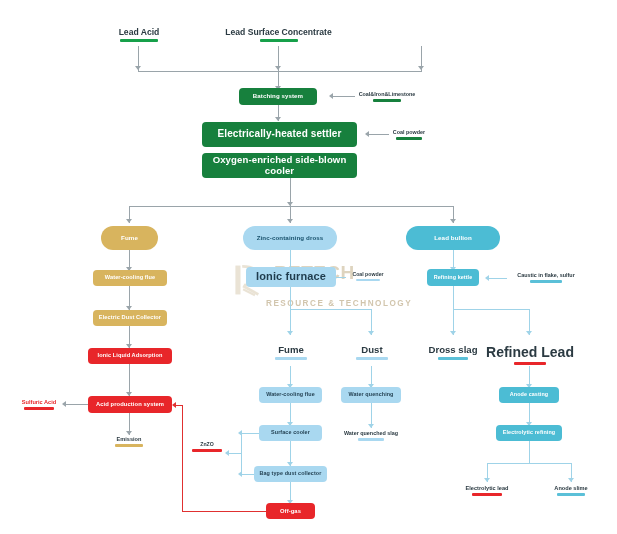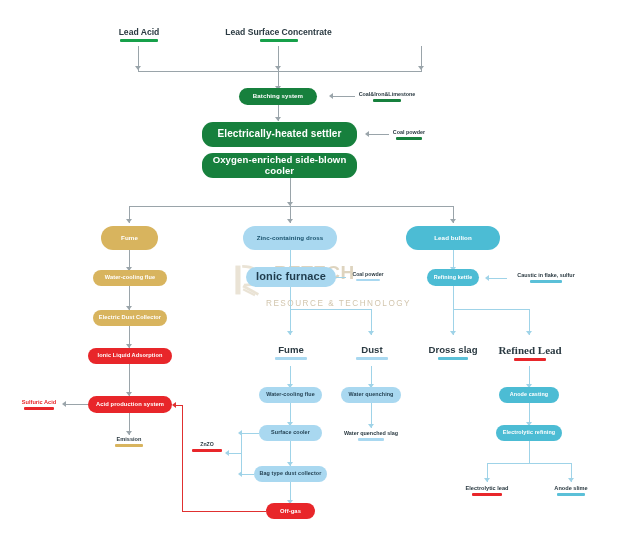--- a/index.html
+++ b/index.html
@@ -21,21 +21,21 @@
     box-sizing:border-box;
     display:flex;
     align-items:center;
     justify-content:center;
     text-align:center;
     line-height:1.05;
     color:#ffffff;
     letter-spacing:.1px;
   }
   .node.round{border-radius:999px;}
-  .node.sq{border-radius:11px;}
+  .node.sq{border-radius:4px;}
 
   
   .lbl{
     position:absolute;
     display:flex;
     flex-direction:column;
     align-items:center;
     justify-content:flex-start;
     text-align:center;
     color:#2b3a42;
@@ -90,21 +90,21 @@
     font-weight:700;
     letter-spacing:.4px;
     color:#d9cdb4;
     opacity:.85;
     white-space:nowrap;
   }
   #watermark .wm-sub{
     position:absolute;
     left:34px; top:37px;
     font-size:8.2px;
-    font-weight:400;
+    font-weight:700;
     letter-spacing:1.5px;
     color:#cdbfa4;
     opacity:.9;
     white-space:nowrap;
   }
   #watermark .wm-mark{
     position:absolute;
     left:0px; top:1px;
     width:34px;height:34px;
     opacity:.55;
@@ -302,21 +302,21 @@
   <div class="ln h blue" style="left:453px;top:309px;width:76px;"></div>
   <div class="ln v blue" style="left:453px;top:309px;height:26px;"></div>
   <div class="arr down blue" style="left:450px;top:331px;"></div>
   <div class="ln v blue" style="left:529px;top:309px;height:26px;"></div>
   <div class="arr down blue" style="left:526px;top:331px;"></div>
 
   <div class="lbl" style="left:419px;top:344px;width:68px;font-size:9.6px;font-weight:700;align-items:center;">
     <span class="txt">Dross slag</span>
     <span class="bar" style="width:30px;background:#5bc0d8;height:3px;"></span>
   </div>
-  <div class="lbl" style="left:493px;top:344px;width:74px;font-size:11px;font-weight:700;color:#2b3a42;align-items:center;font-family:Liberation Serif, serif;">
+  <div class="lbl" style="left:493px;top:344px;width:74px;font-size:14px;font-weight:700;color:#2b3a42;align-items:center;">
     <span class="txt">Refined Lead</span>
     <span class="bar" style="width:32px;background:#e8262a;height:3px;"></span>
   </div>
 
   <div class="ln v blue" style="left:529px;top:366px;height:22px;"></div>
   <div class="arr down blue" style="left:526px;top:384px;"></div>
   <div class="node sq" style="left:499px;top:387px;width:60px;height:16px;background:#4cbcd4;font-size:5.4px;font-weight:600;">Anode casting</div>
 
   <div class="ln v blue" style="left:529px;top:403px;height:23px;"></div>
   <div class="arr down blue" style="left:526px;top:422px;"></div>

